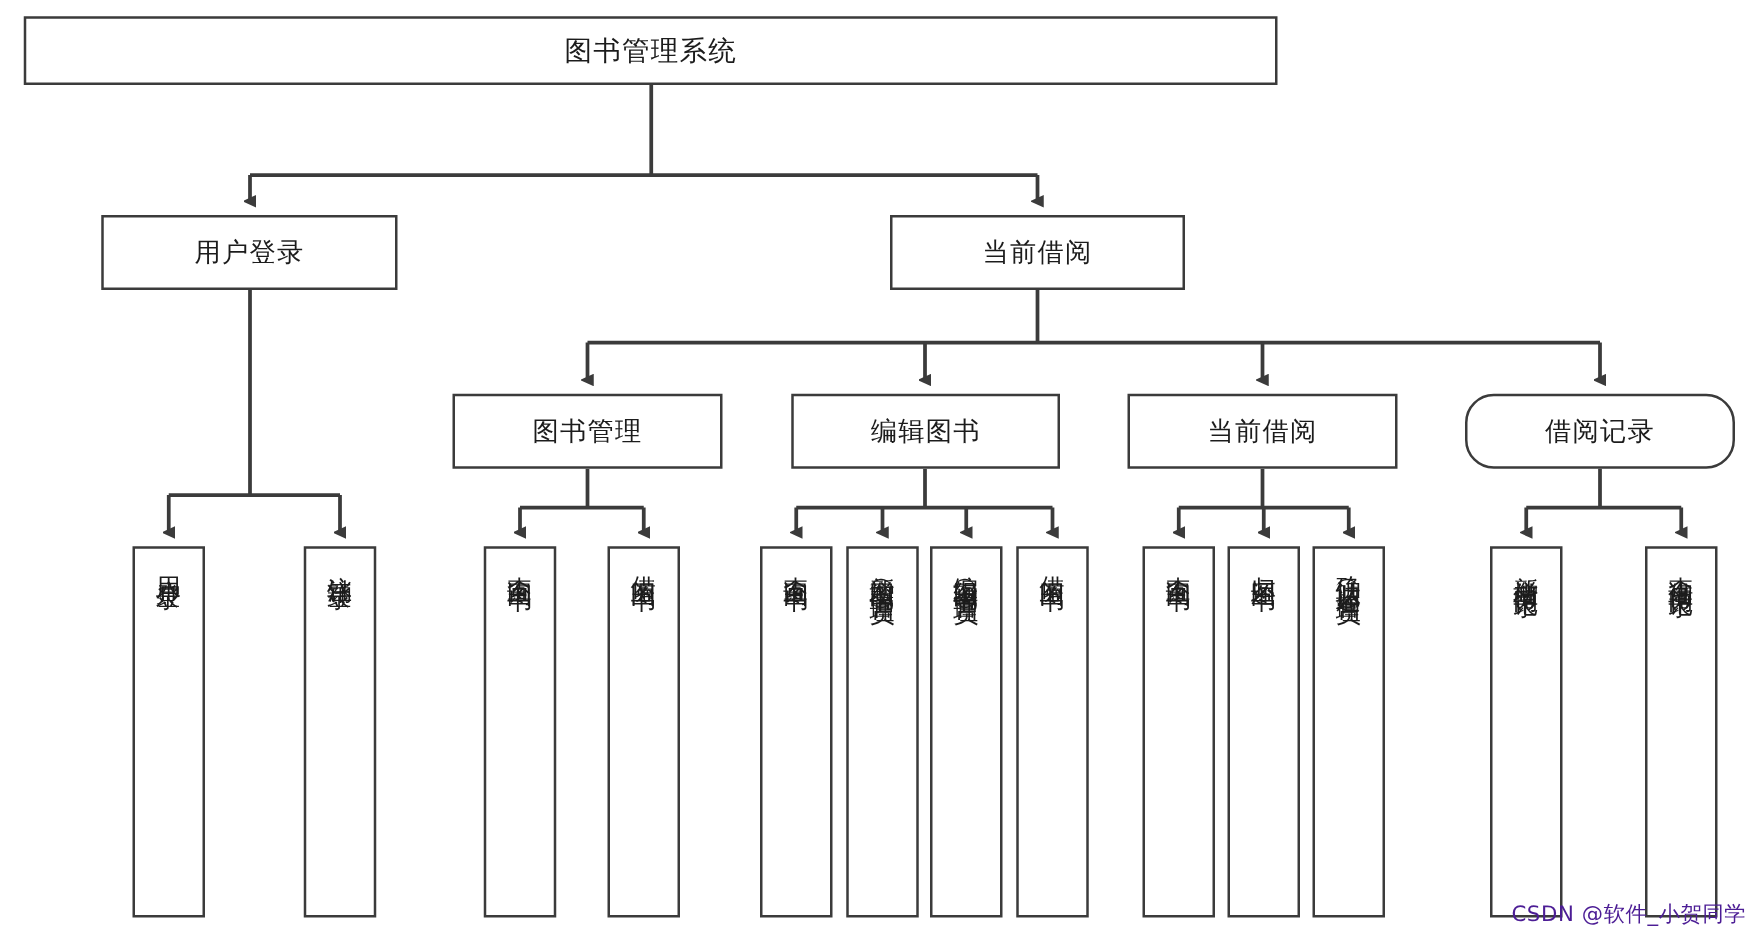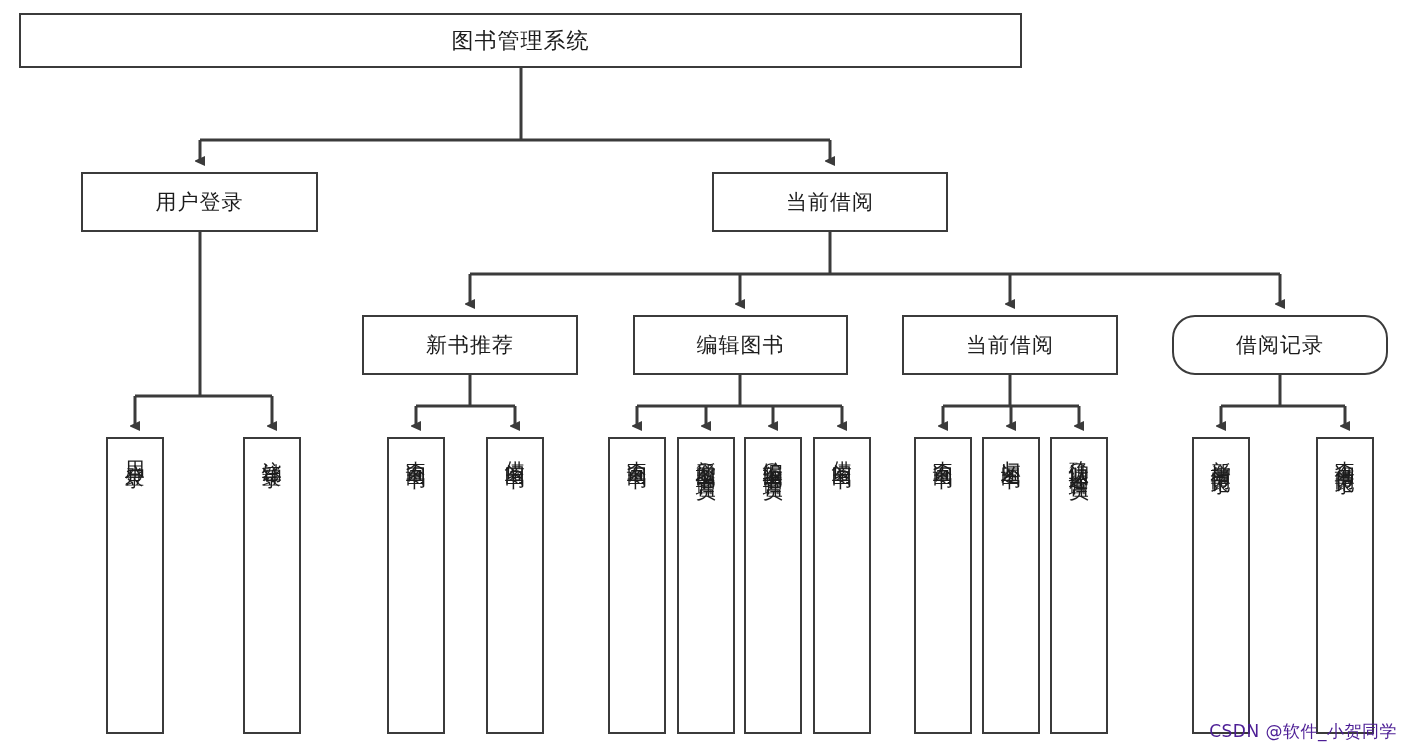--- a/index.html
+++ b/index.html
@@ -130,21 +130,21 @@
   </div>
 
   <div class="node-box horiz" style="left:81px; top:172px; width:237px; height:60px;">
     <span>用户登录</span>
   </div>
   <div class="node-box horiz" style="left:712px; top:172px; width:236px; height:60px;">
     <span>当前借阅</span>
   </div>
 
   <div class="node-box horiz" style="left:362px; top:315px; width:216px; height:60px;">
-    <span>新书推荐</span>
+    <span>图书管理</span>
   </div>
   <div class="node-box horiz" style="left:633px; top:315px; width:215px; height:60px;">
     <span>编辑图书</span>
   </div>
   <div class="node-box horiz" style="left:902px; top:315px; width:216px; height:60px;">
     <span>当前借阅</span>
   </div>
   <div class="node-box horiz" style="left:1172px; top:315px; width:216px; height:60px;border-radius:23px;">
     <span>借阅记录</span>
   </div>

